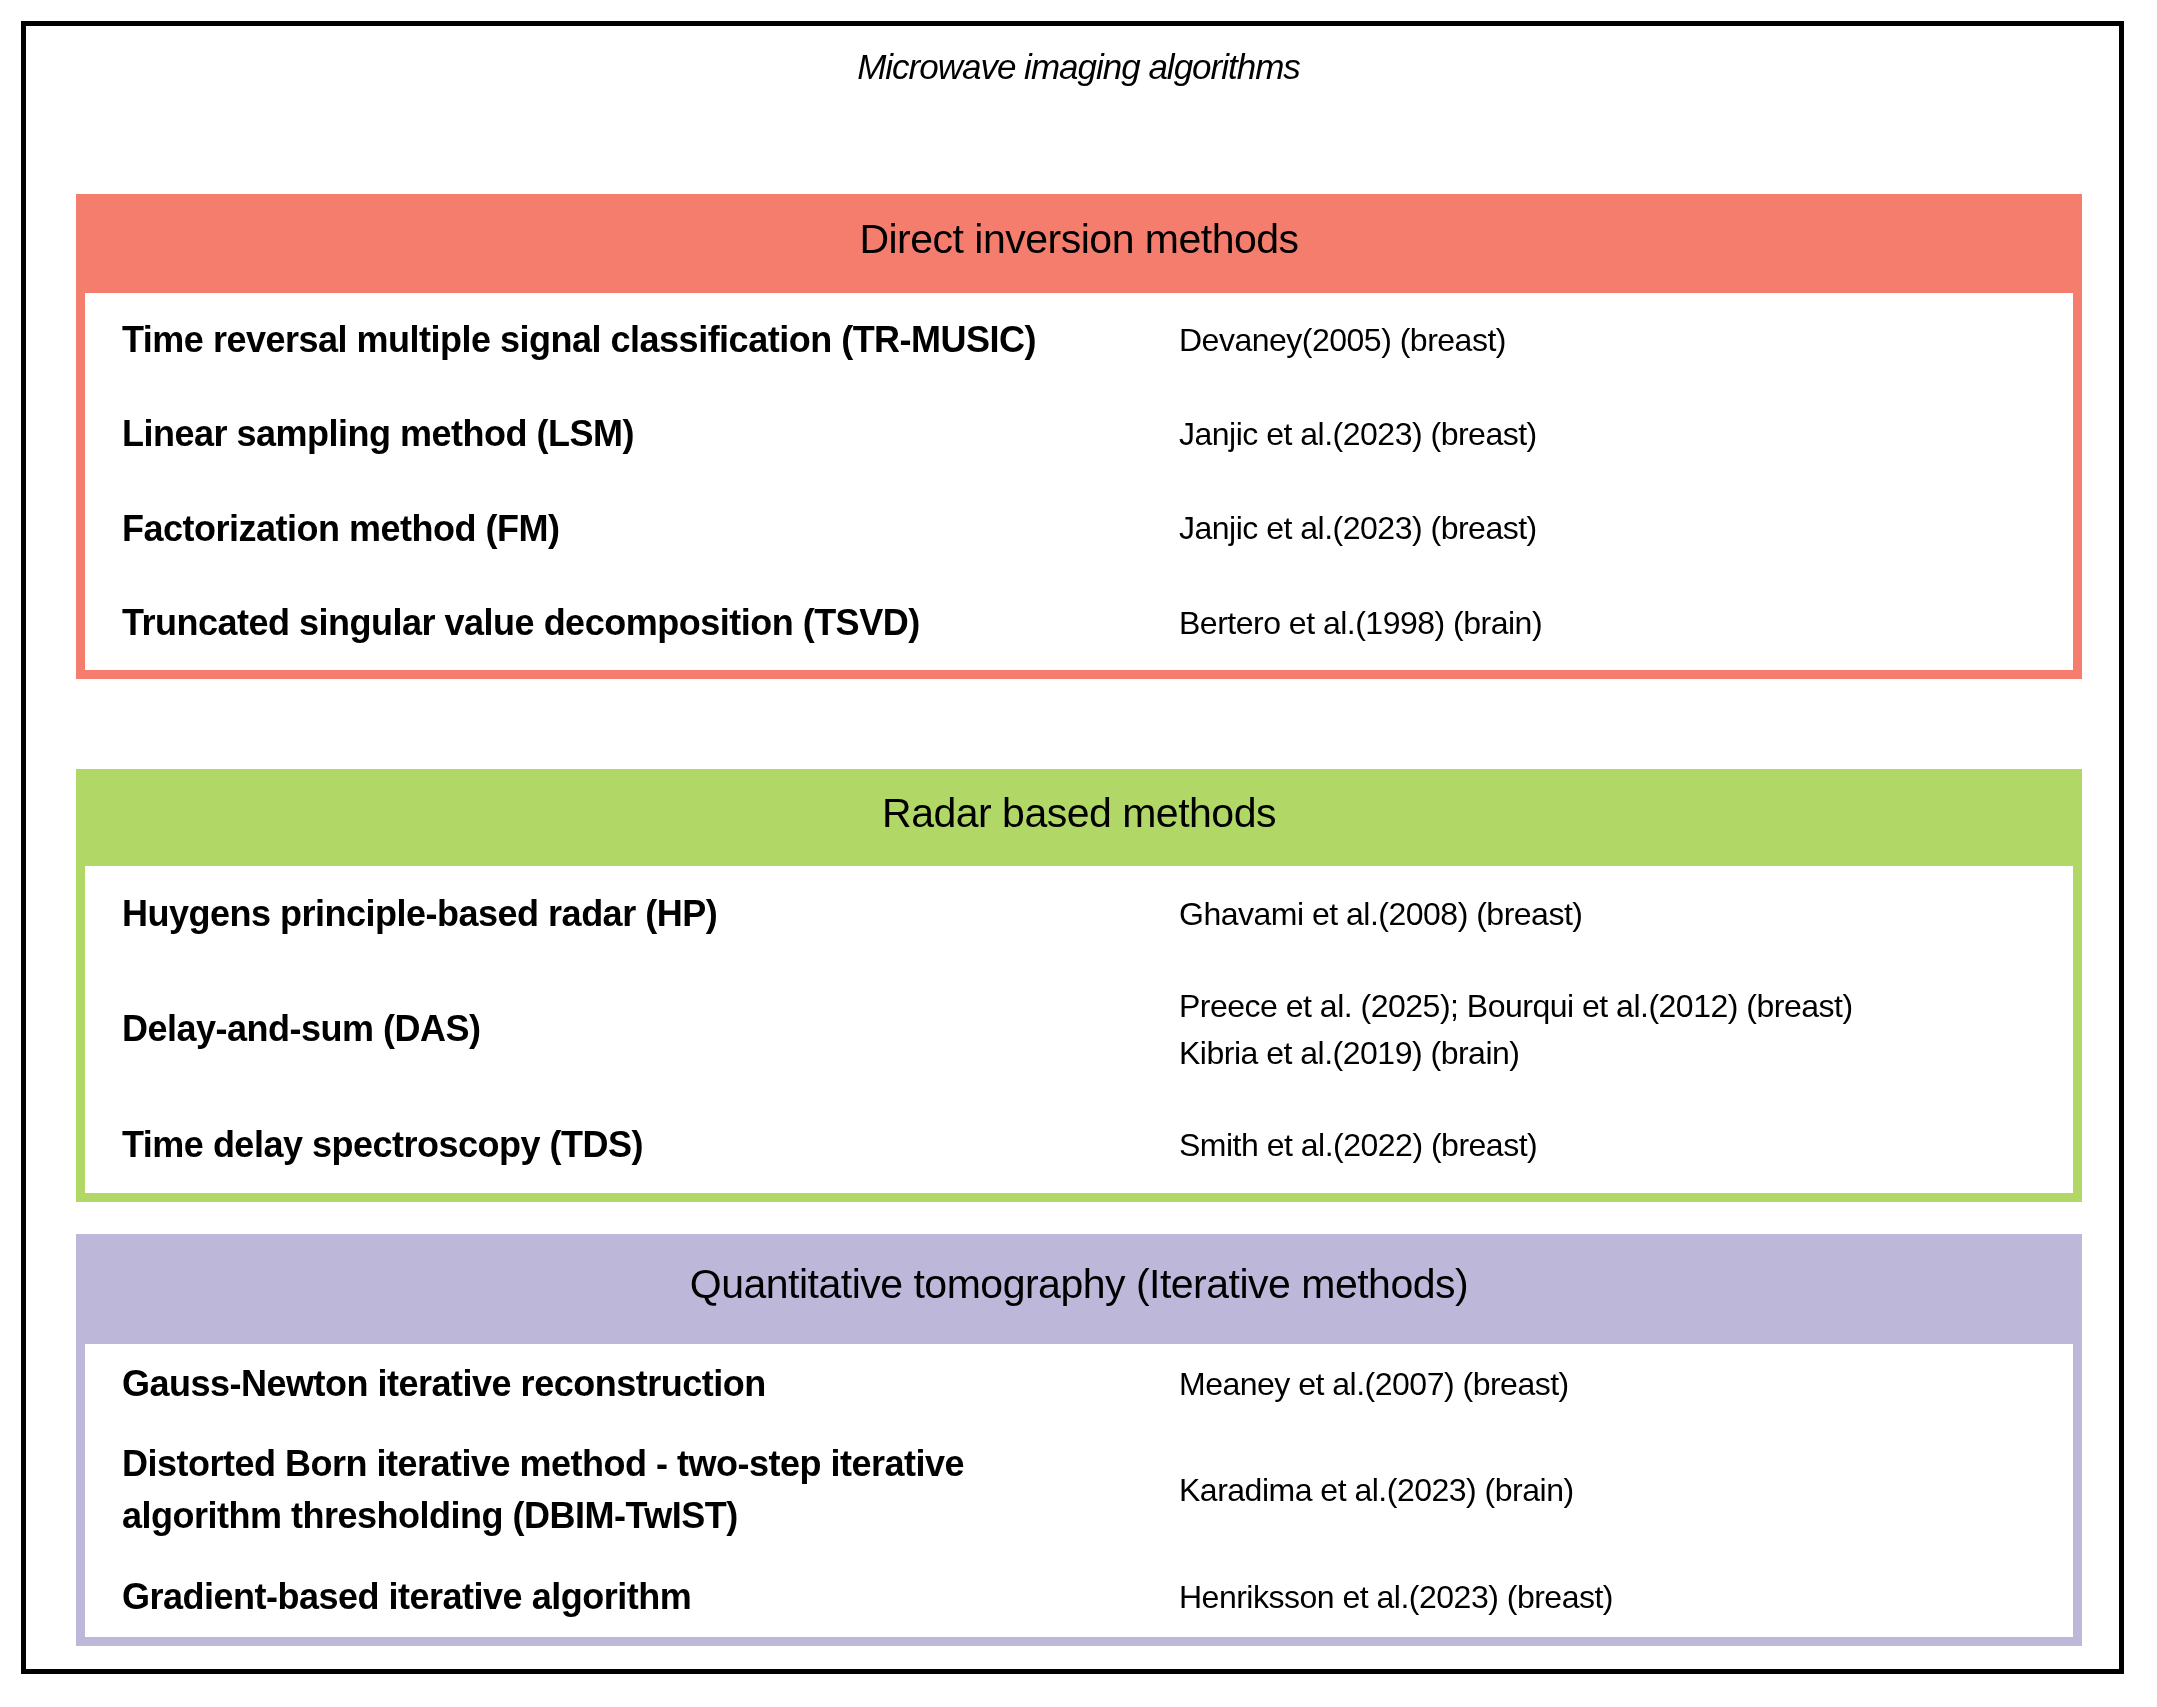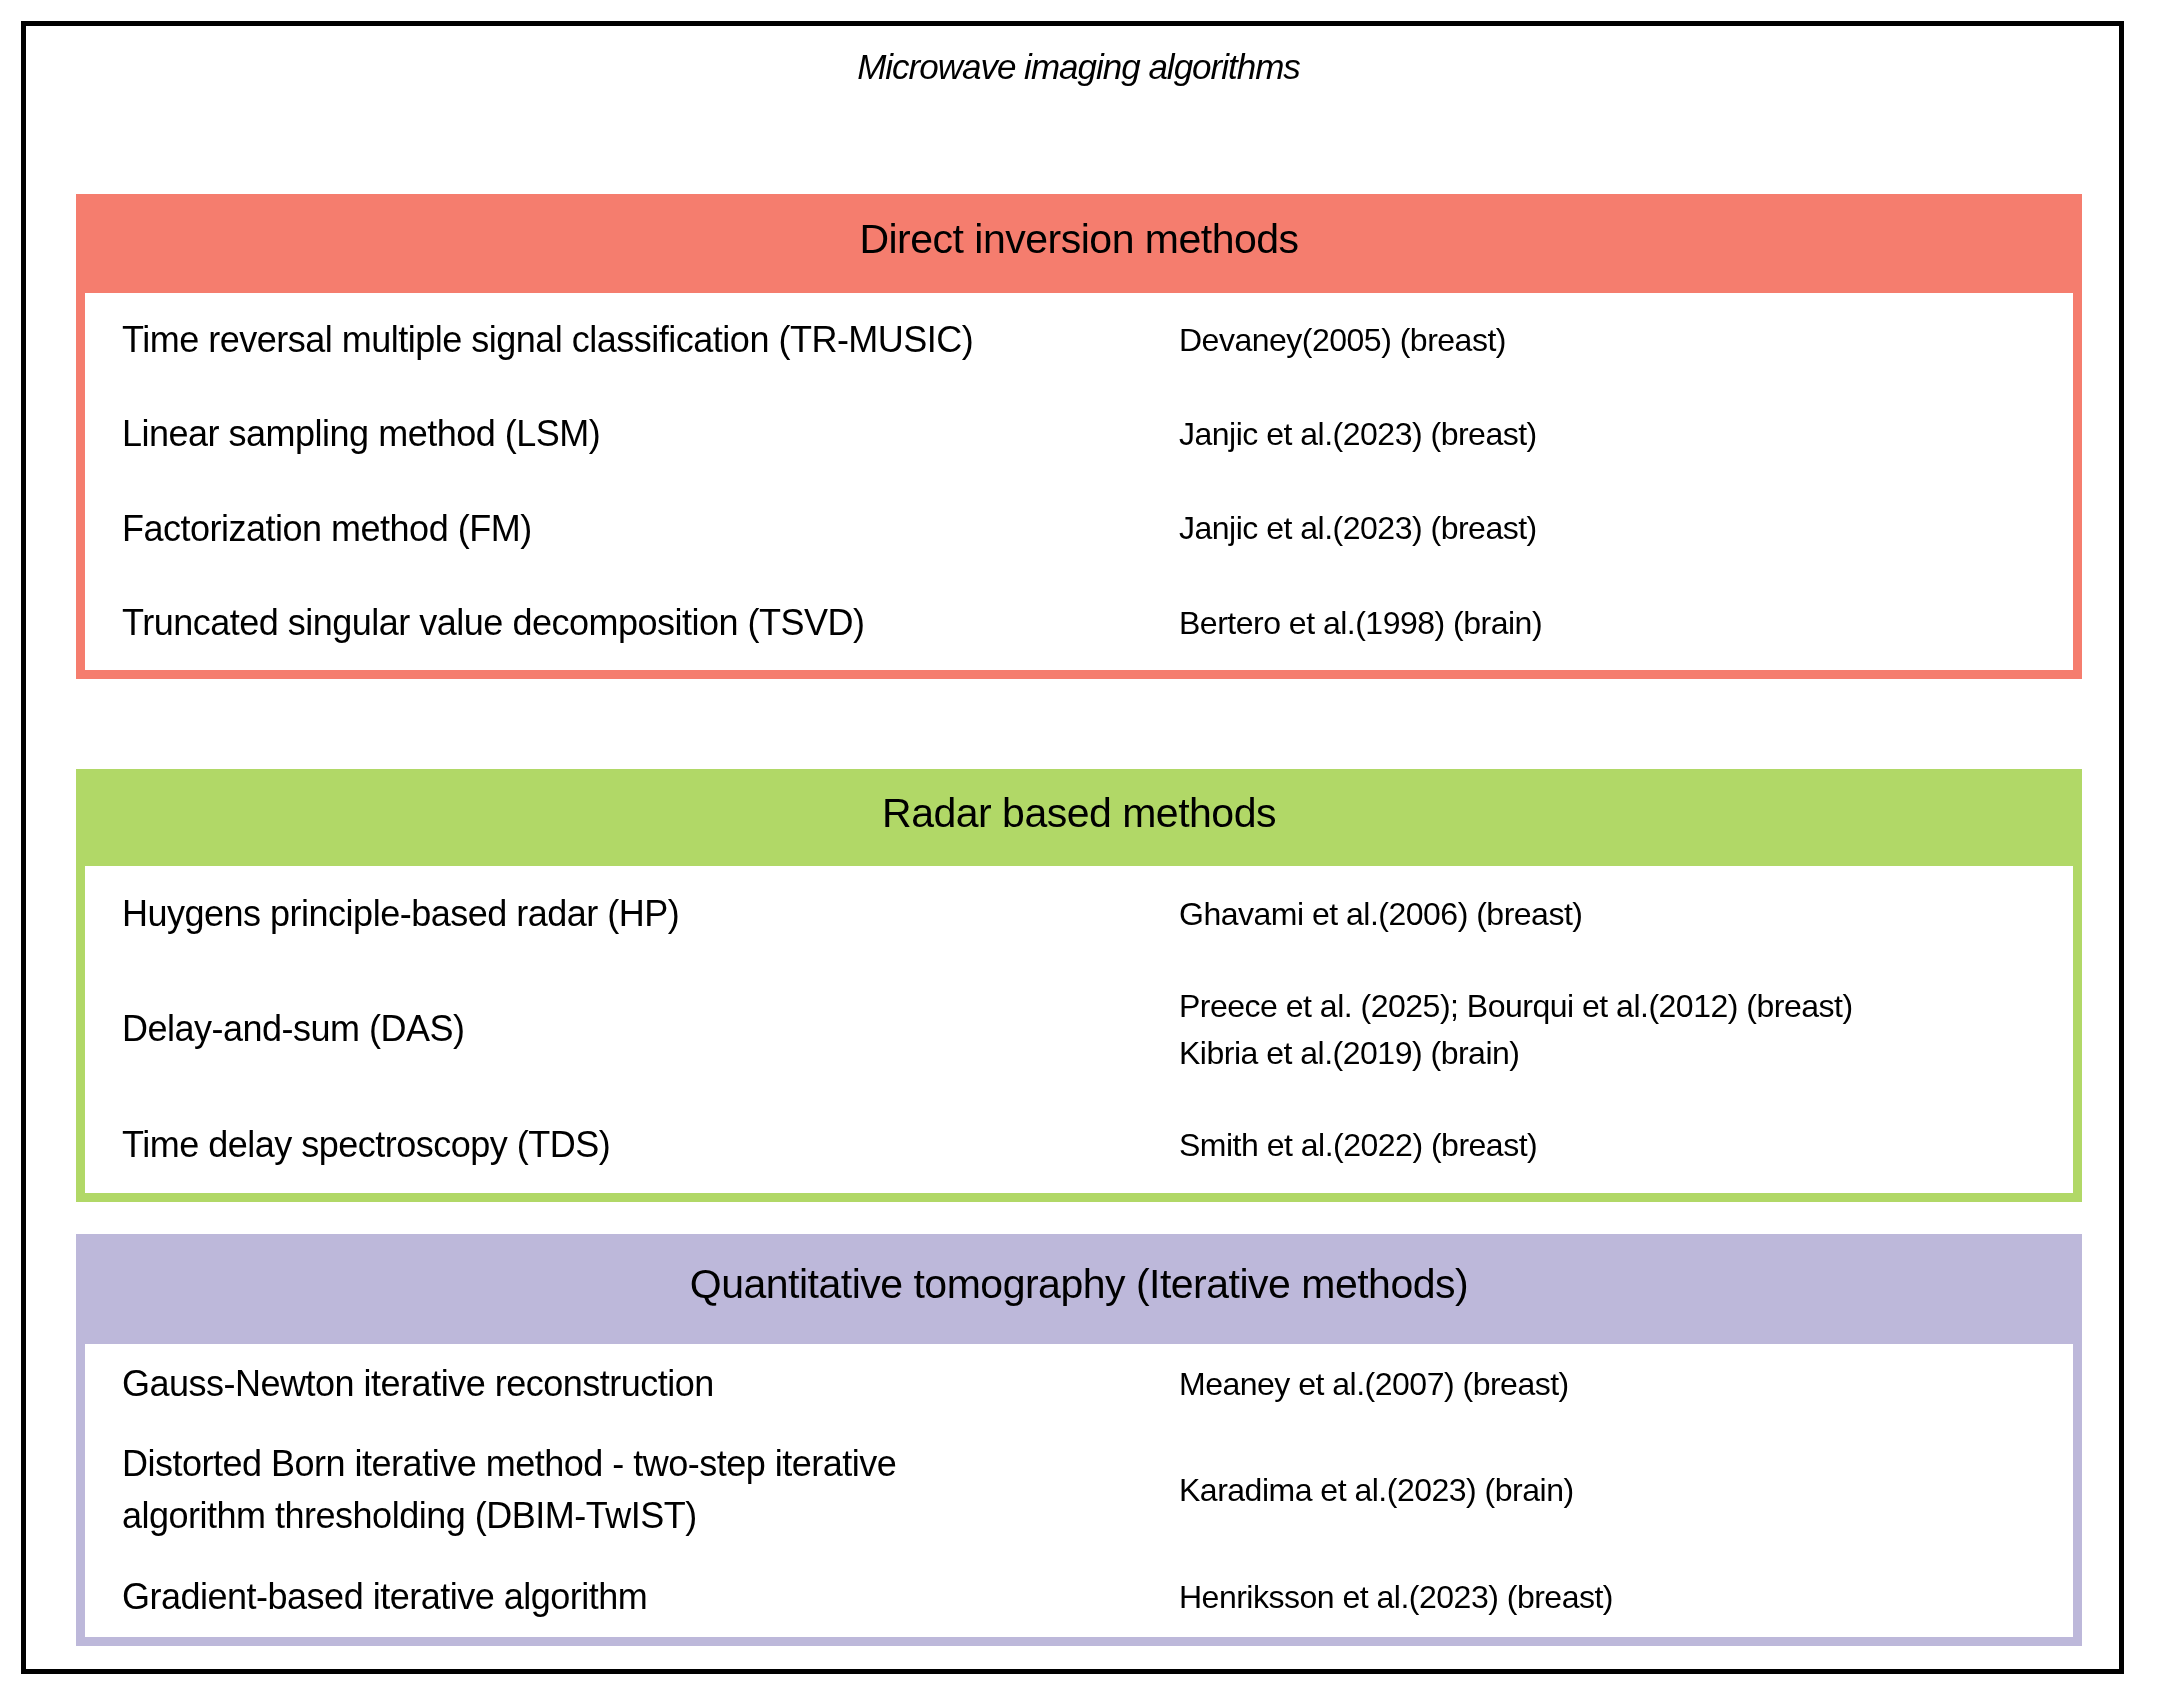--- a/index.html
+++ b/index.html
@@ -61,21 +61,21 @@
     flex-direction: column;
     justify-content: space-around;
   }
   .row {
     display: grid;
     grid-template-columns: 1057px 1fr;
     align-items: center;
     padding: 0 29px 0 37px;
   }
   .method {
-    font-weight: 400;
+    font-weight: 700;
     font-size: 36px;
     letter-spacing: -0.5px;
     line-height: 1.45;
     white-space: pre-line;
     padding-right: 29px;
   }
   .ref {
     font-weight: 400;
     font-size: 32px;
     letter-spacing: -0.5px;
@@ -121,21 +121,21 @@
         <div class="ref">Bertero et al.(1998) (brain)</div>
       </div>
     </div>
   </div>
 
   <div class="section" id="section-1">
     <div class="section-header" style="background-color: rgb(177, 216, 103);">Radar based methods</div>
     <div class="section-body" style="border-color: rgb(177, 216, 103);">
       <div class="row">
         <div class="method">Huygens principle-based radar (HP)</div>
-        <div class="ref">Ghavami et al.(2006) (breast)</div>
+        <div class="ref">Ghavami et al.(2008) (breast)</div>
       </div>
       <div class="row">
         <div class="method">Delay-and-sum (DAS)</div>
         <div class="ref">Preece et al. (2025); Bourqui et al.(2012) (breast)
 Kibria et al.(2019) (brain)</div>
       </div>
       <div class="row">
         <div class="method">Time delay spectroscopy (TDS)</div>
         <div class="ref">Smith et al.(2022) (breast)</div>
       </div>

